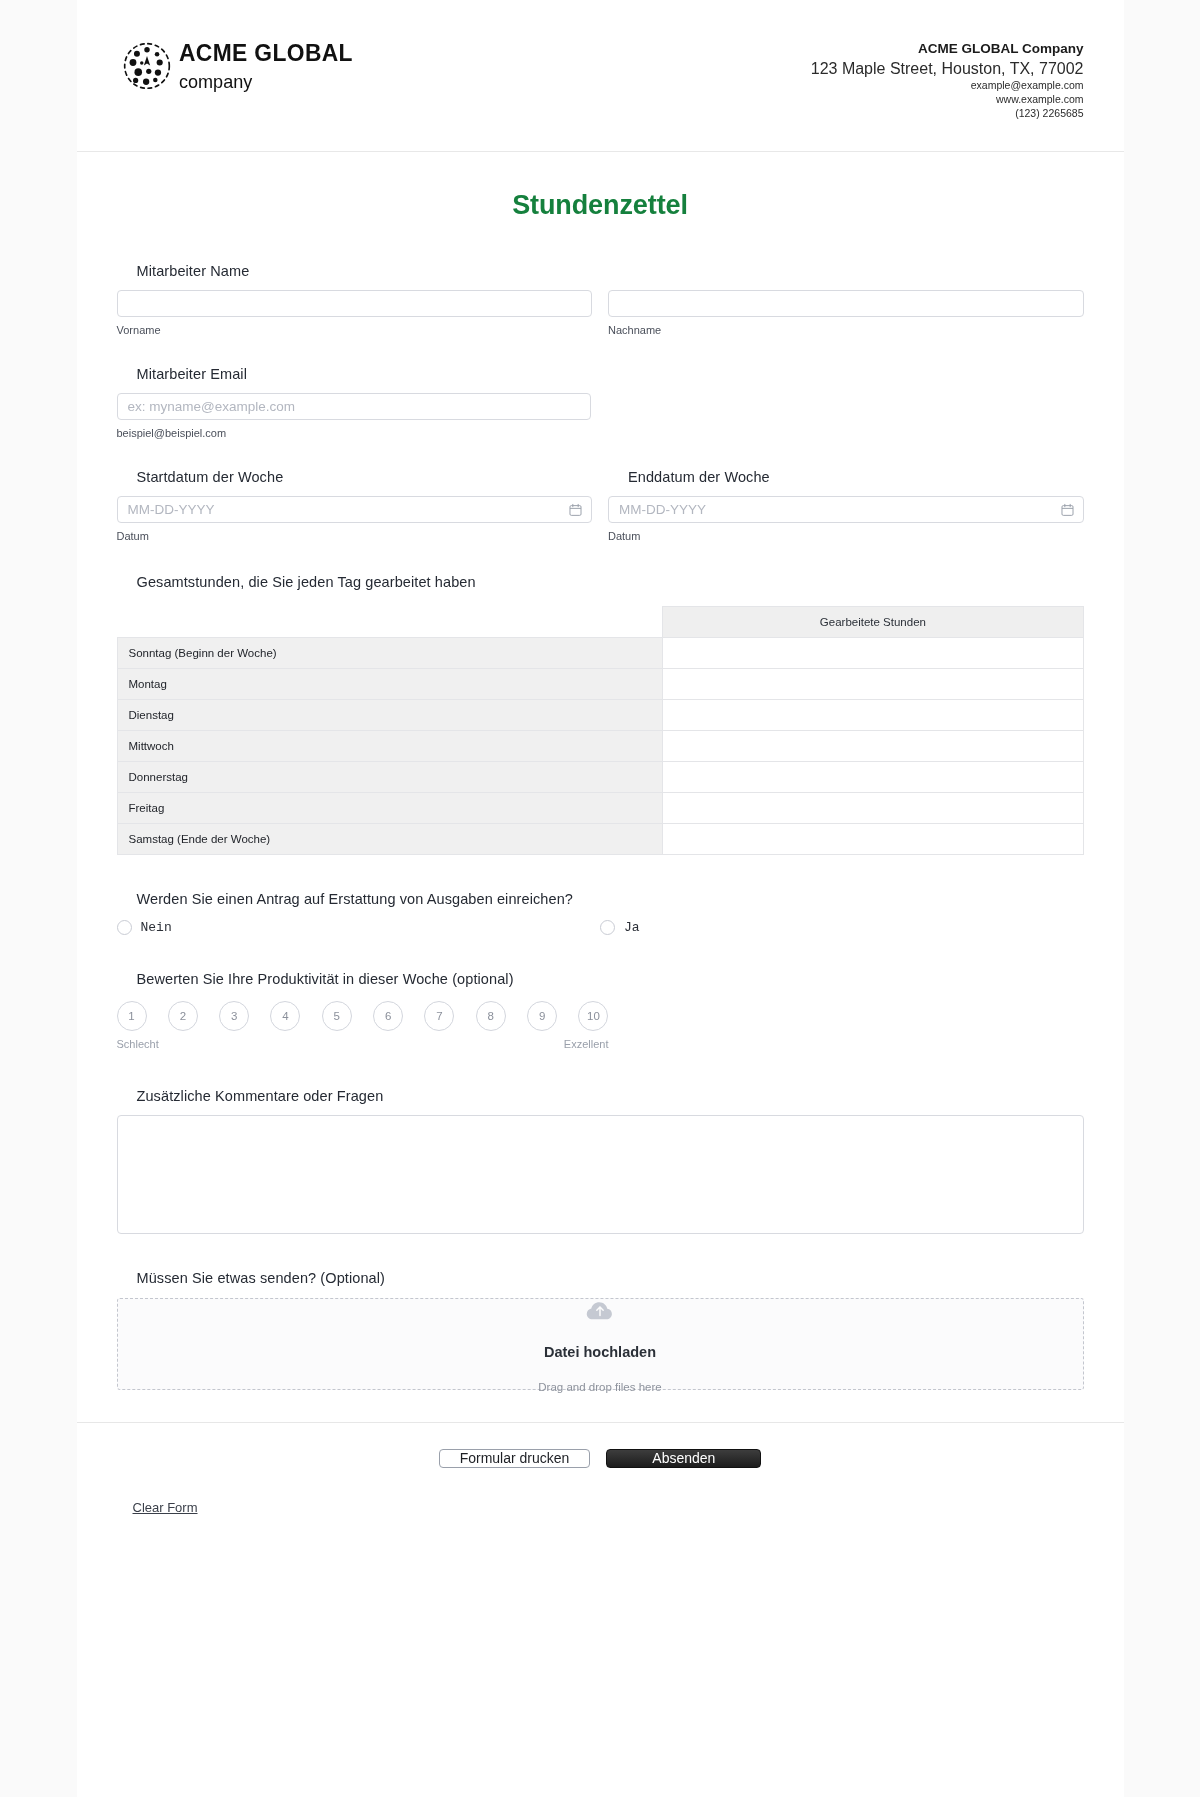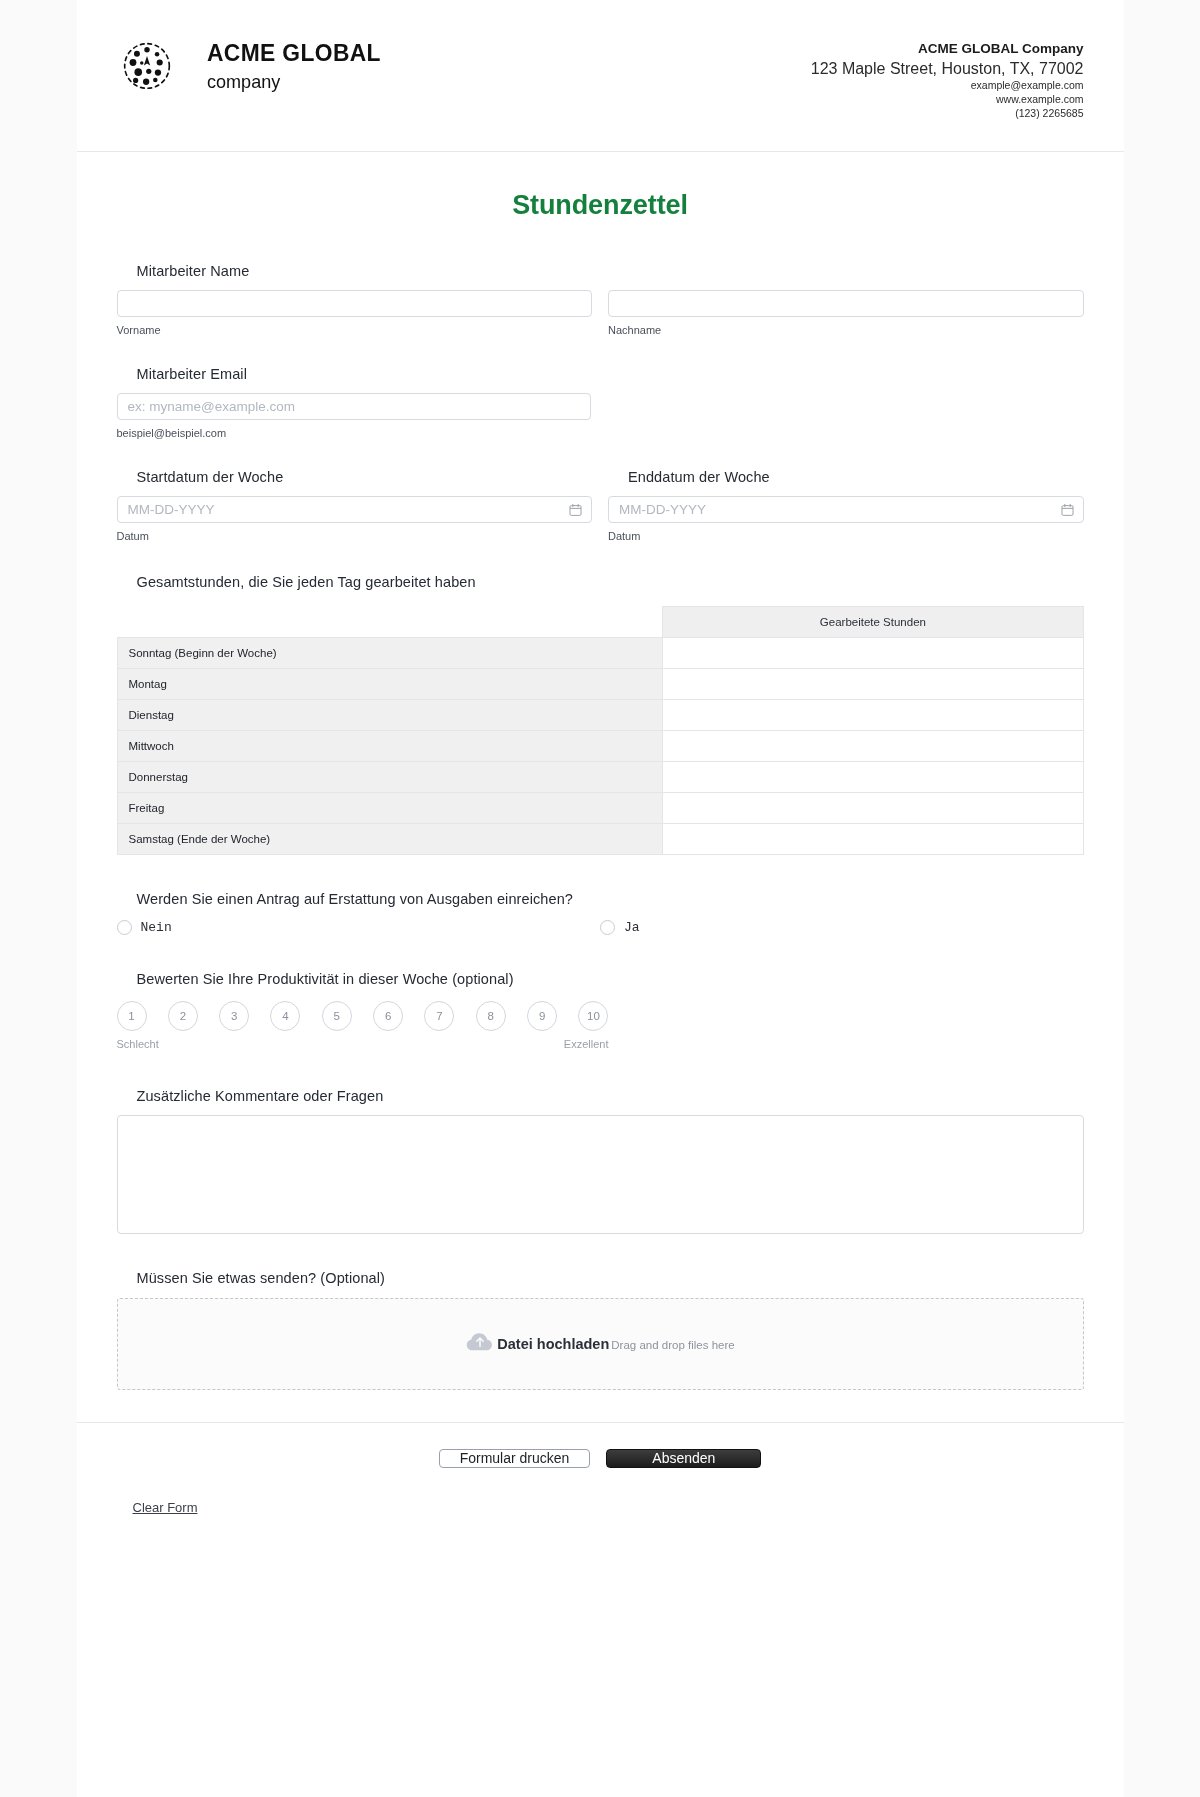--- a/index.html
+++ b/index.html
@@ -32,21 +32,21 @@
     display: flex;
     align-items: flex-start;
     justify-content: space-between;
     padding: 32px 40px 30px 40px;
     border-bottom: 1px solid #e8e8e8;
     min-height: 140px;
   }
   .brand {
     display: flex;
     align-items: center;
-    gap: 32px;
+    gap: 4px;
     padding-left: 2px;
     padding-top: 6px;
   }
   .brand-logo {
     width: 56px; height: 56px;
     flex: 0 0 56px;
   }
   .brand-text { line-height: 1; }
   .brand-name {
     font-size: 24px;
@@ -242,24 +242,24 @@
   }
 
   
   .upload-box {
     margin-top: 12px;
     border: 1px dashed #c3c6ce;
     border-radius: 3px;
     background: #fbfbfc;
     height: 92px;
     display: flex;
-    flex-direction: row;
+    flex-direction: column;
     align-items: center;
-    justify-content: center;
-    gap: 2px;
+    justify-content: space-between;
+    gap: 18px;
   }
   .cloud-icon { width: 30px; height: 22px; margin-bottom: 5px; }
   .upload-title {
     font-size: 14.5px;
     font-weight: 700;
     color: #2b3038;
   }
   .upload-sub {
     font-size: 11.5px;
     color: #8e939d;

